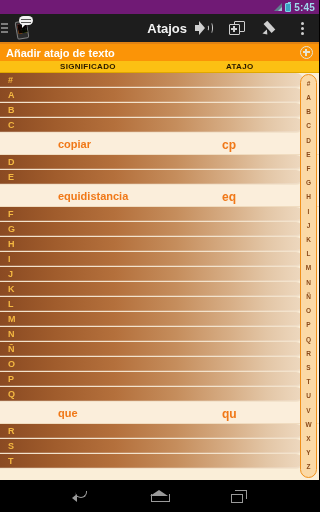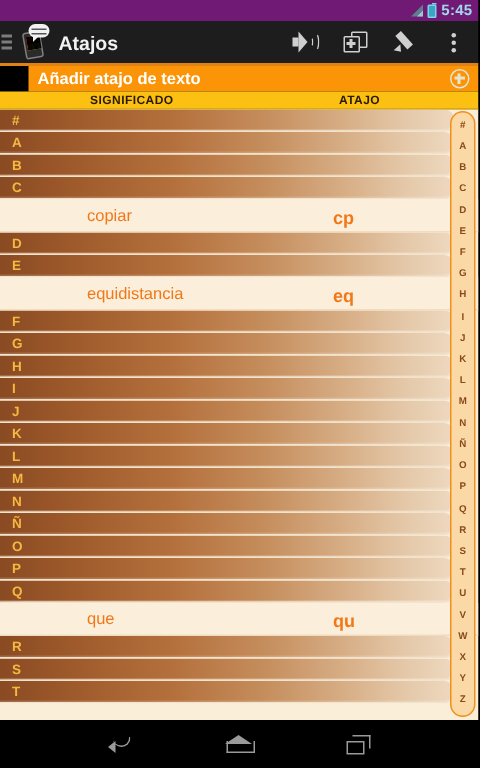--- a/index.html
+++ b/index.html
@@ -58,21 +58,21 @@
   }
   .ph-bubble:after{
     content:""; position:absolute; left:3px; bottom:-3px;
     border-top:4px solid #f1f1f1; border-right:4px solid transparent;
   }
   .ph-bubble i{
     position:absolute; left:2px; top:2.5px; width:10px; height:1px;
     background:#555; box-shadow:0 3px 0 #555;
   }
 
-  .ab-title { color:#f2f2f2; font-size:13px; font-weight:bold; margin-left:5px; flex:1; }
+  .ab-title { color:#f2f2f2; font-size:13px; font-weight:bold; margin-left:5px; flex:1;text-align:right; }
   .ab-icons { display:flex; align-items:center; height:30px; }
   .ab-btn { width:33px; height:30px; display:flex; align-items:center; justify-content:center; }
 
   
   .ic-speaker { width:17px; height:14px; position:relative; }
   .ic-speaker .cone{
     position:absolute; left:0; top:4px; width:4px; height:6px; background:#cfcfcf;
   }
   .ic-speaker .cone:after{
     content:""; position:absolute; left:4px; top:-4px;
@@ -115,21 +115,21 @@
     border-top:4px solid #cfcfcf; transform:rotate(-42deg);
   }
 
   
   .ic-dots { width:4px; height:16px; display:flex; flex-direction:column; justify-content:center; gap:2px; }
   .ic-dots i { width:3px; height:3px; background:#cfcfcf; border-radius:50%; }
 
   
   .addbar {
     height:17px; background:#fb9407; display:flex; align-items:center;
-    padding:0 6px; justify-content:space-between;margin-left:19px;
+    padding:0 6px; justify-content:space-between;
   }
   .addbar .label { color:#ffffff; font-size:11px; font-weight:bold; }
   .ic-plus-circle {
     width:13px; height:13px; border-radius:50%;
     border:1.5px solid #e8e4d0; position:relative;
   }
   .ic-plus-circle:before,.ic-plus-circle:after{
     content:""; position:absolute; background:#e8e4d0;
   }
   .ic-plus-circle:before{ left:1.5px; top:4.2px; width:7px; height:1.6px; }
@@ -167,21 +167,21 @@
     position:absolute; left:8px; top:2px;
     font-size:9px; font-weight:bold; color:#f5b942;
   }
 
   .row {
     height:22px; position:relative; background:#fbeedb;
     border-bottom:1px solid #f0dcc0;
   }
   .row .meaning {
     position:absolute; left:58px; top:5px;
-    font-size:11px; font-weight:normal; color:#f07818;text-align:center;
+    font-size:11px; font-weight:bold; color:#f07818;text-align:center;
   }
   .row .short {
     position:absolute; left:222px; top:5px;
     font-size:12px; font-weight:bold; color:#f07818;
   }
 
   
   .indexbar {
     position:absolute; right:2px; top:74px; width:17px; bottom:34px;
     background:#fbd9a6; border:1.5px solid #f0901a; border-radius:9px;

